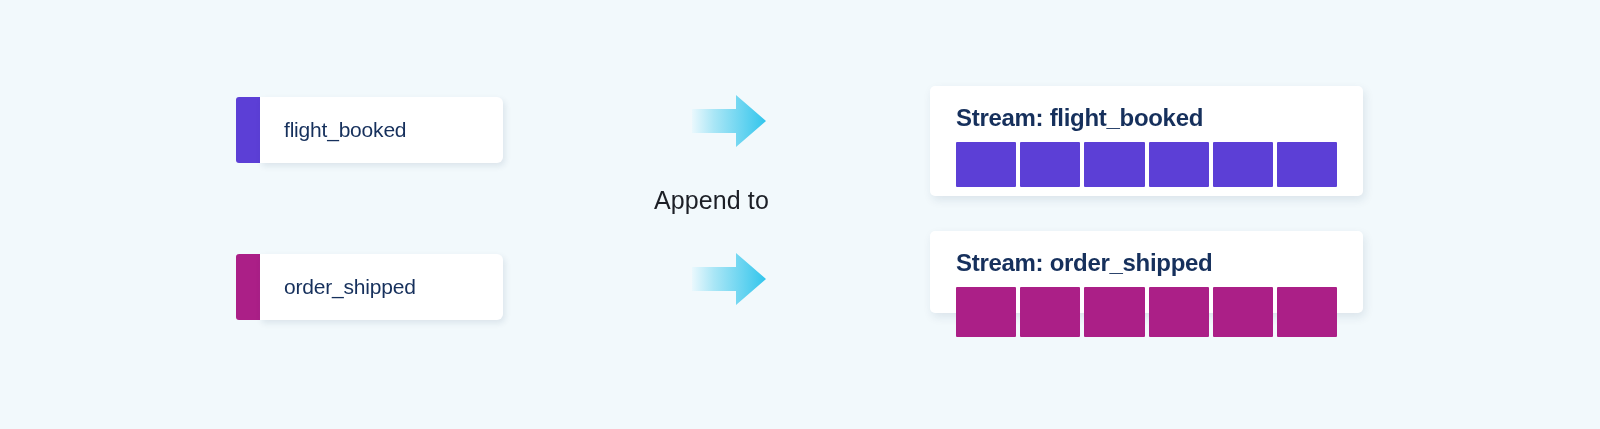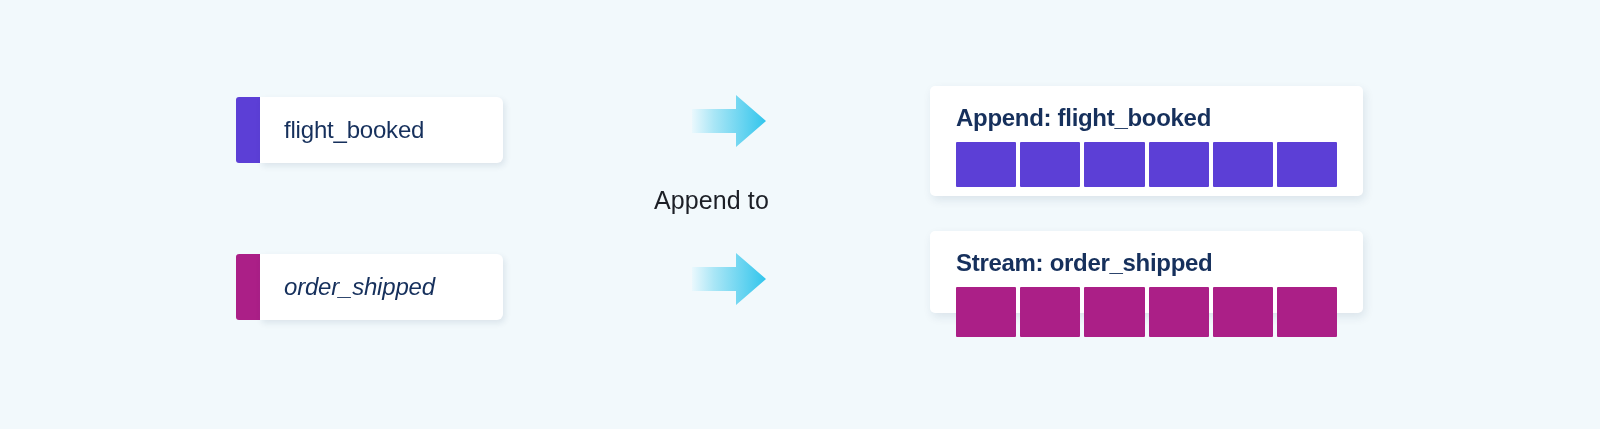--- a/index.html
+++ b/index.html
@@ -38,37 +38,36 @@
   .event-card .body {
     flex: 1 1 auto;
     background: #ffffff;
     border-radius: 0 6px 6px 0;
     box-shadow: 2px 3px 6px rgba(22, 48, 92, 0.10);
     display: flex;
     align-items: center;
     padding-left: 24px;
   }
   .event-card .label {
-    font-size: 24px;
+    font-size: 21px;
     font-weight: 500;
     letter-spacing: -0.2px;
     color: #16305c;
     white-space: nowrap;
   }
 
   #event-card-flight {
     left: 236px;
     top: 97px;
     width: 267px;
   }
   #event-card-order {
     left: 236px;
     top: 254px;
     width: 267px;
-    font-style: italic;
   }
 
   
   .arrow {
     position: absolute;
     width: 74px;
     height: 52px;
   }
   #arrow-top { left: 692px; top: 95px; }
   #arrow-bottom { left: 692px; top: 253px; }
@@ -166,21 +165,21 @@
         <stop offset="30%" stop-color="#a9e6f6"></stop>
         <stop offset="100%" stop-color="#32c5ec"></stop>
       </linearGradient>
     </defs>
     <path d="M0,14 L44,14 L44,0 L74,26 L44,52 L44,38 L0,38 Z" fill="url(#agrad2)"></path>
   </svg>
 
   <div class="append-caption">Append to</div>
 
   <div class="stream-panel" id="stream-panel-flight">
-    <div class="stream-title">Append: flight_booked</div>
+    <div class="stream-title">Stream: flight_booked</div>
     <div class="segment-track">
         <div class="segment" style="background: rgb(92, 63, 214);"></div>
         <div class="segment" style="background: rgb(92, 63, 214);"></div>
         <div class="segment" style="background: rgb(92, 63, 214);"></div>
         <div class="segment" style="background: rgb(92, 63, 214);"></div>
         <div class="segment" style="background: rgb(92, 63, 214);"></div>
         <div class="segment" style="background: rgb(92, 63, 214);"></div>
       </div>
   </div>
 

